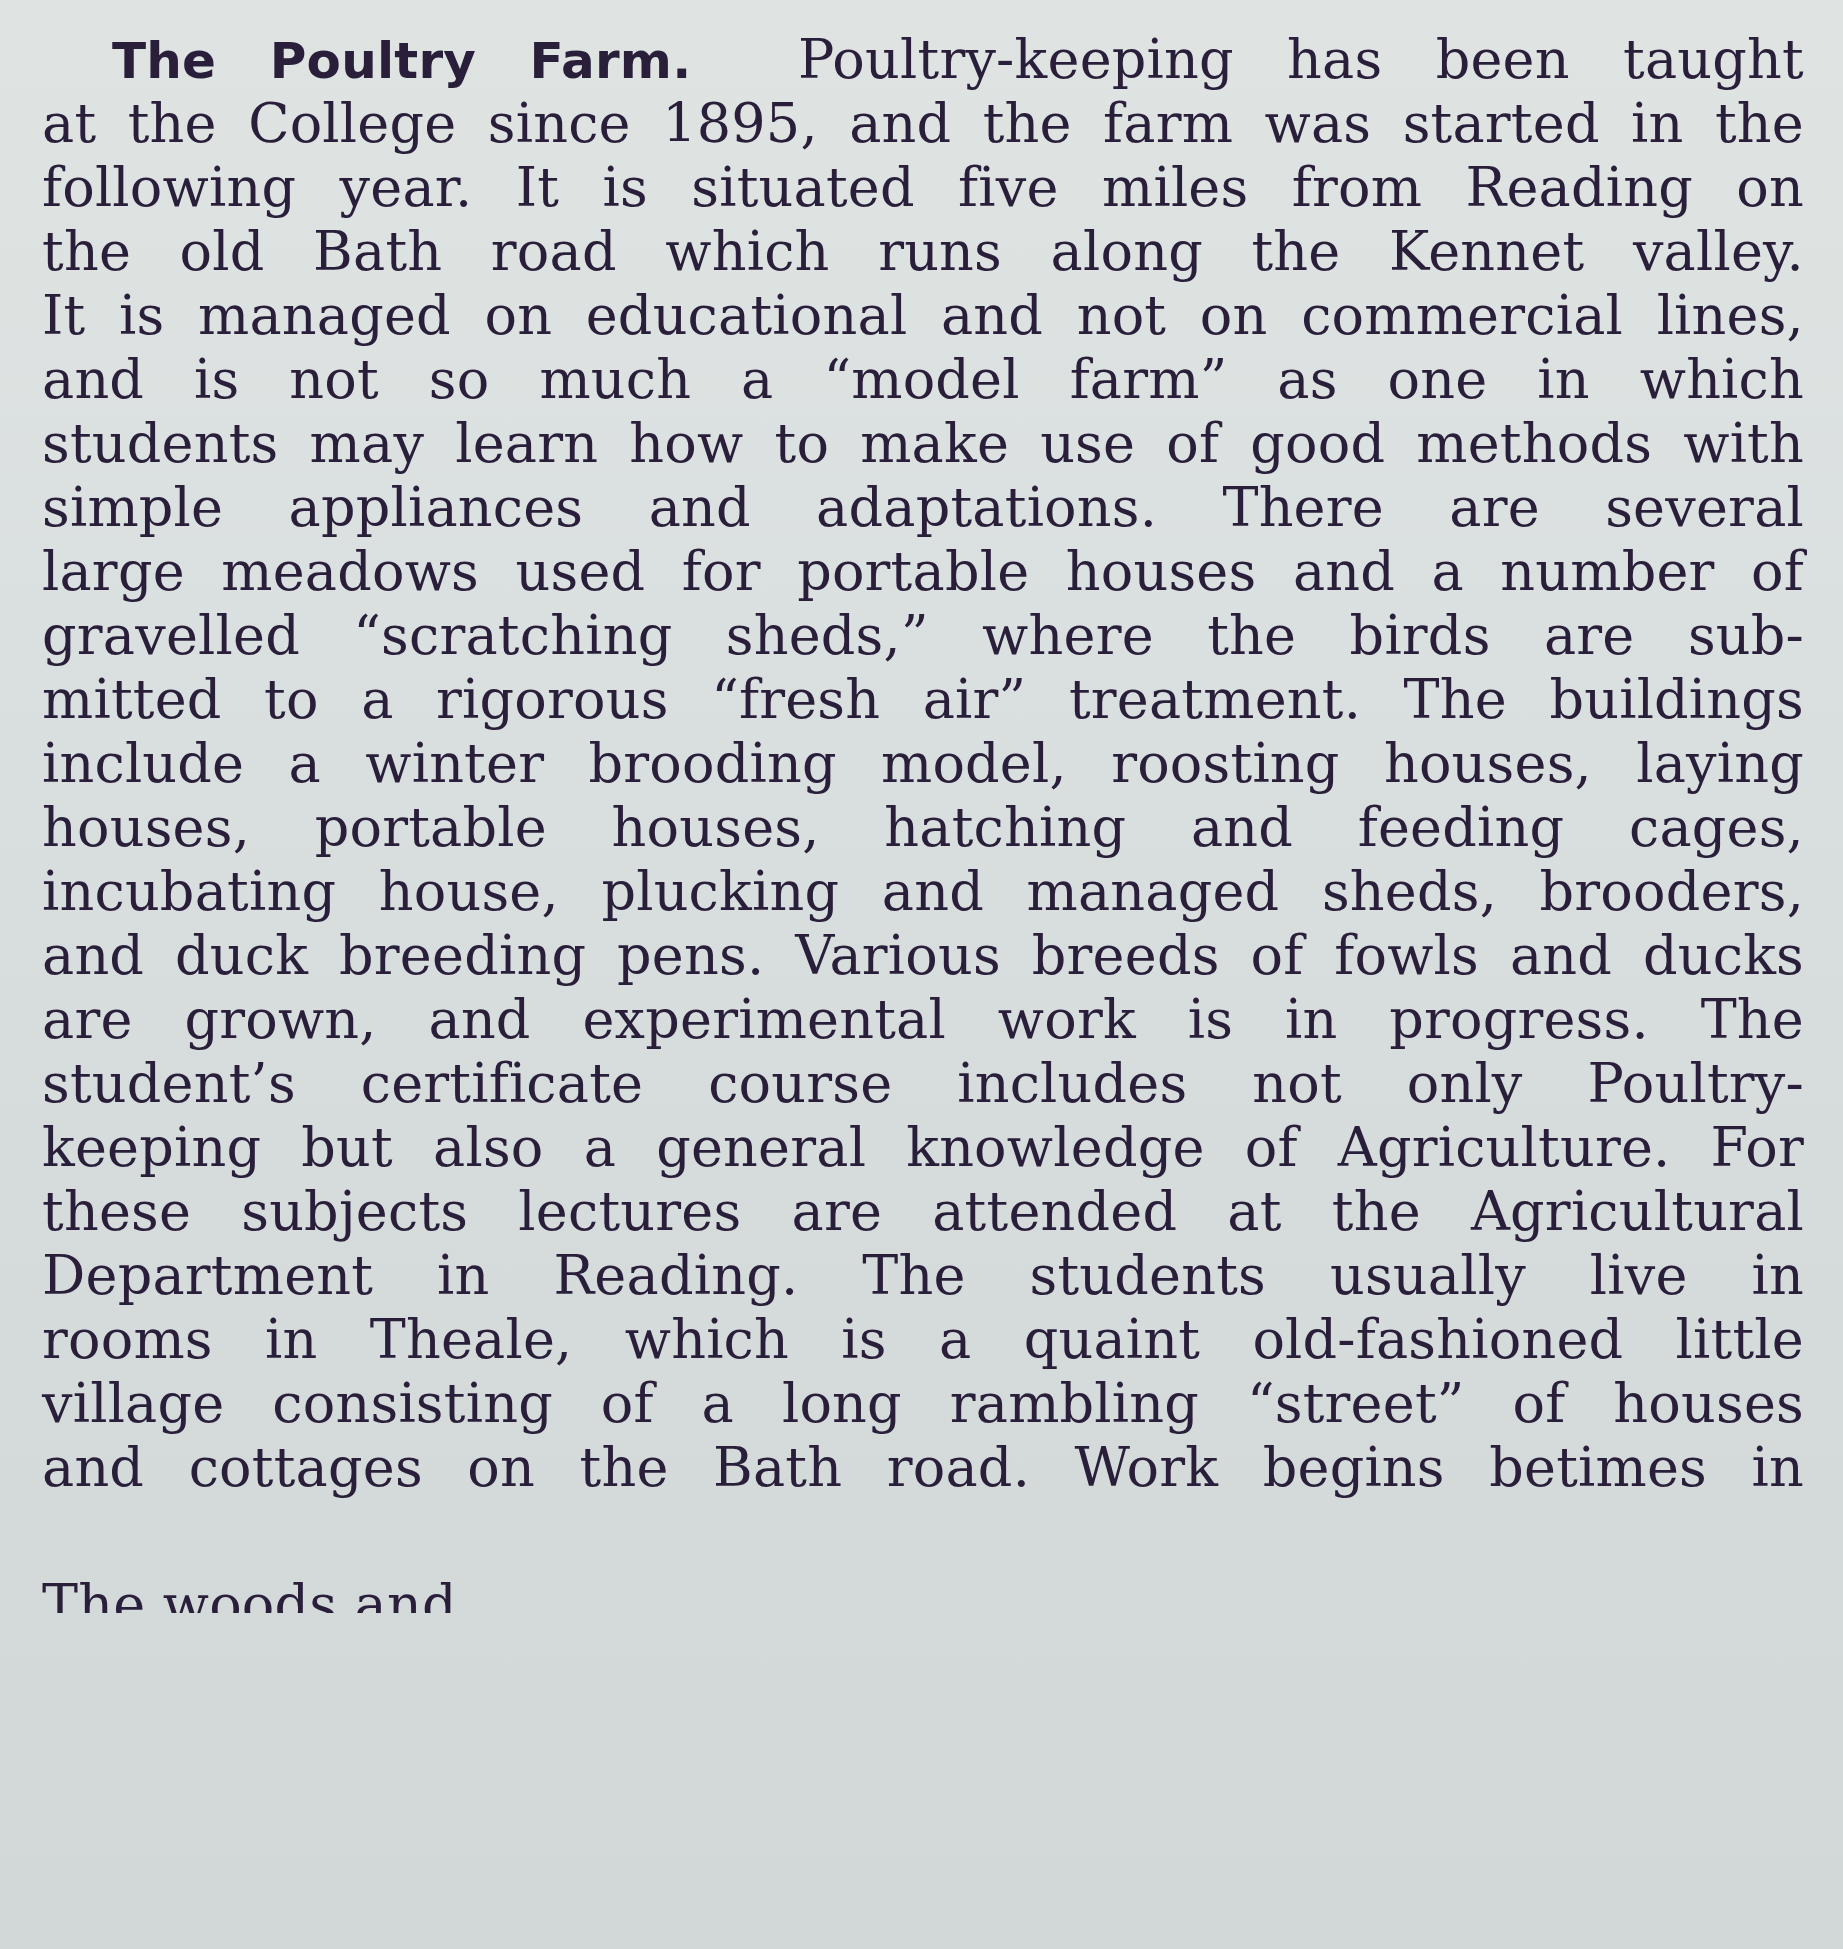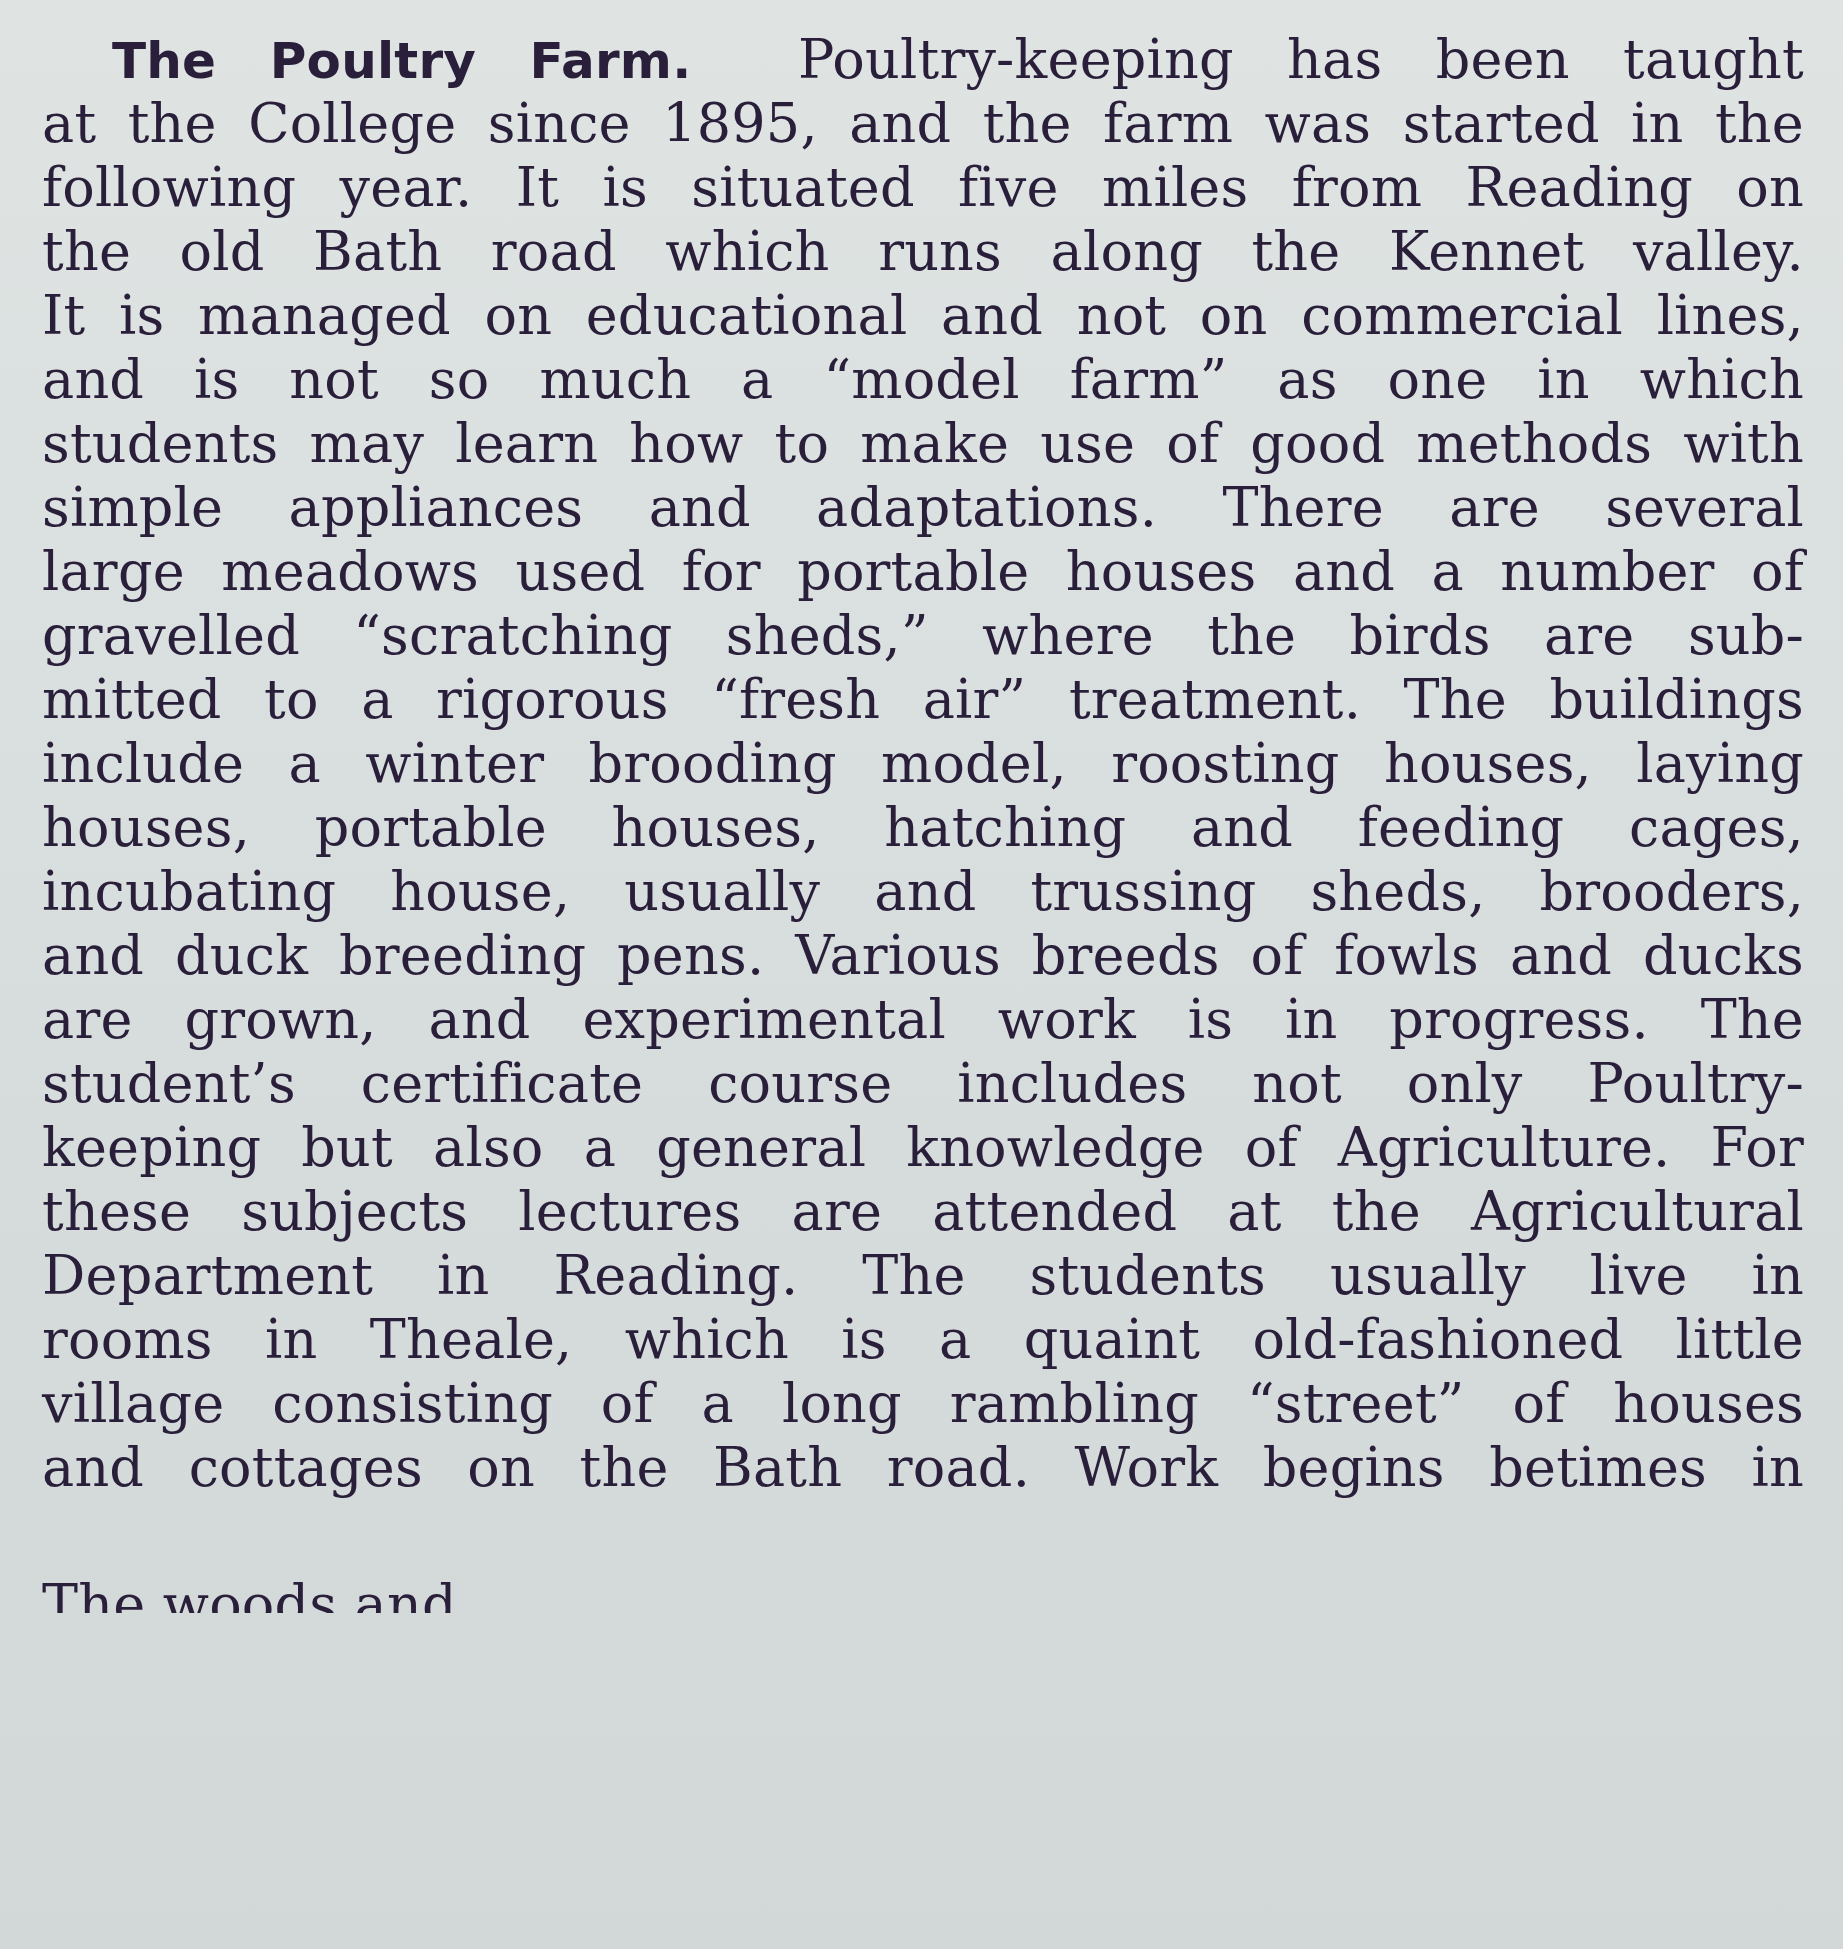--- a/index.html
+++ b/index.html
@@ -33,21 +33,21 @@
   <div class="line" style="top:220px">the old Bath road which runs along the Kennet valley.</div>
   <div class="line" style="top:284px">It is managed on educational and not on commercial lines,</div>
   <div class="line" style="top:348px">and is not so much a “model farm” as one in which</div>
   <div class="line" style="top:412px">students may learn how to make use of good methods with</div>
   <div class="line" style="top:476px">simple appliances and adaptations.  There are several</div>
   <div class="line" style="top:540px">large meadows used for portable houses and a number of</div>
   <div class="line" style="top:604px">gravelled “scratching sheds,” where the birds are sub-</div>
   <div class="line" style="top:668px">mitted to a rigorous “fresh air” treatment.  The buildings</div>
   <div class="line" style="top:732px">include a winter brooding model, roosting houses, laying</div>
   <div class="line" style="top:796px">houses, portable houses, hatching and feeding cages,</div>
-  <div class="line" style="top:860px">incubating house, usually and trussing sheds, brooders,</div>
+  <div class="line" style="top:860px">incubating house, plucking and managed sheds, brooders,</div>
   <div class="line" style="top:924px">and duck breeding pens.  Various breeds of fowls and ducks</div>
   <div class="line" style="top:988px">are grown, and experimental work is in progress.  The</div>
   <div class="line" style="top:1052px">student’s certificate course includes not only Poultry-</div>
   <div class="line" style="top:1116px">keeping but also a general knowledge of Agriculture.  For</div>
   <div class="line" style="top:1180px">these subjects lectures are attended at the Agricultural</div>
   <div class="line" style="top:1308px">rooms in Theale, which is a quaint old-fashioned little</div>
   <div class="line" style="top:1244px">Department in Reading.  The students usually live in</div>
   <div class="line" style="top:1372px">village consisting of a long rambling “street” of houses</div>
   <div class="line" style="top:1436px">and cottages on the Bath road.  Work begins betimes in</div>
   <div class="line cut" style="top:1564px; text-align-last:left;">The woods and ...</div>

